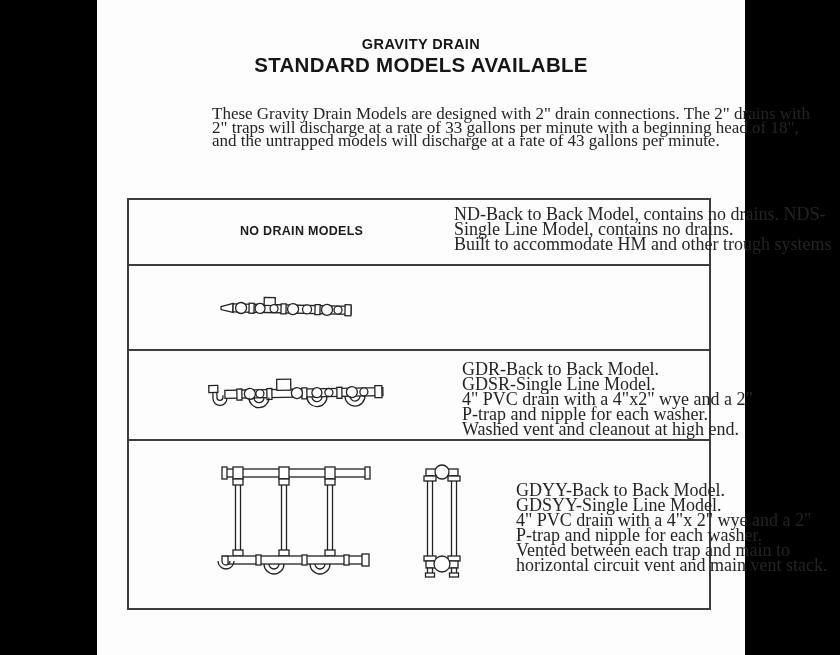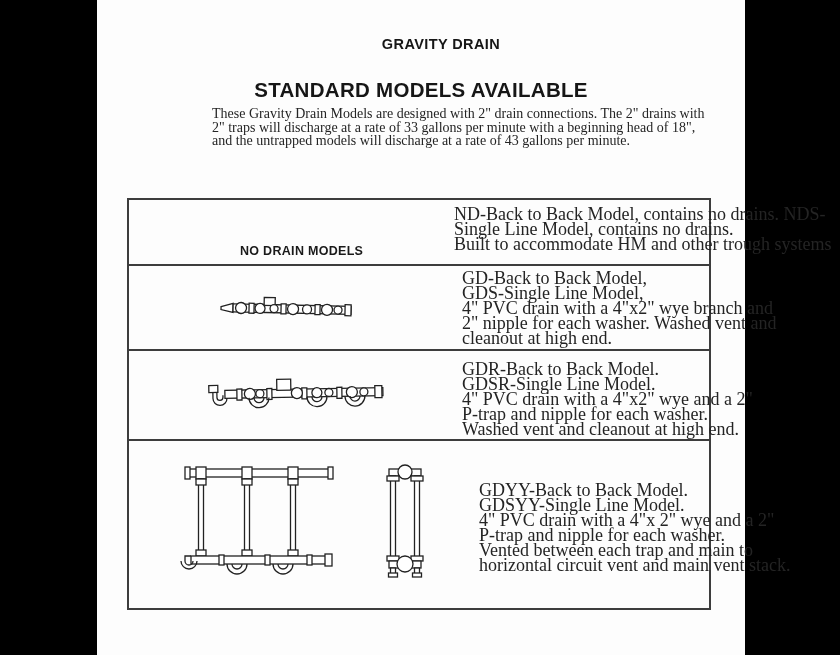--- a/index.html
+++ b/index.html
@@ -1,32 +1,32 @@
 <!DOCTYPE html>
 <html><head>
 <meta charset="utf-8">
 <style>
   html,body{margin:0;padding:0;background:#000;}
   #canvas{position:relative;width:840px;height:655px;background:#000;overflow:hidden;
           font-family:"Liberation Serif", serif;color:#1b1b1b;}
   .page{position:absolute;left:97px;top:0;width:648px;height:655px;background:#fdfdfd;}
   .title1{position:absolute;top:36px;left:0;width:100%;text-align:center;
           font-family:"Liberation Sans", sans-serif;font-weight:bold;font-size:14.5px;
-          letter-spacing:.4px;color:#161616;margin-left:20px;}
+          letter-spacing:.4px;color:#161616;}
   .title2{position:absolute;top:53px;left:0;width:100%;text-align:center;
           font-family:"Liberation Sans", sans-serif;font-weight:bold;font-size:20.5px;
-          letter-spacing:.3px;color:#161616;margin-top:25px;}
-  .intro{position:absolute;left:115px;top:107px;font-size:14px;line-height:13.6px;
+          letter-spacing:.3px;color:#161616;}
+  .intro{position:absolute;left:115px;top:107px;font-size:17px;line-height:13.6px;
          white-space:pre;color:#242424;}
   .gtable{position:absolute;left:30px;top:198px;width:584px;height:412px;
           border:2px solid #3d3d3d;box-sizing:border-box;background:#fdfdfd;}
   .trow{position:relative;width:100%;box-sizing:border-box;border-bottom:2px solid #3d3d3d;}
-  .trow.last{border-bottom:none;}
+  .trow.last{border-bottom:none;margin-left:37px;}
   .row-label{position:absolute;font-family:"Liberation Sans", sans-serif;font-weight:bold;
-             font-size:12.5px;letter-spacing:.3px;color:#1a1a1a;margin-top:20px;}
+             font-size:12.5px;letter-spacing:.3px;color:#1a1a1a;}
   .desc{position:absolute;font-size:18px;line-height:15px;white-space:pre;color:#242424;}
   .drawing{position:absolute;}
   svg .ln{stroke:#222;fill:#fff;stroke-width:1.3;}
   svg .op{stroke:#222;fill:none;stroke-width:1.3;}
 </style>
 </head>
 <body>
 
 <div id="canvas">
   <div class="page">
@@ -59,25 +59,20 @@
             <rect class="ln" x="126" y="7.5" width="6" height="11"></rect>
             <circle class="ln" cx="22" cy="13" r="5.5"></circle>
             <circle class="ln" cx="41" cy="13" r="5"></circle>
             <circle class="ln" cx="55" cy="13" r="4"></circle>
             <circle class="ln" cx="74" cy="13" r="5.5"></circle>
             <circle class="ln" cx="88" cy="13" r="4.5"></circle>
             <circle class="ln" cx="108" cy="13" r="5.5"></circle>
             <circle class="ln" cx="119" cy="13" r="4"></circle>
           </svg>
         </div>
-        <div class="desc" style="left:333px;top:5px;">GD-Back to Back Model,
-GDS-Single Line Model,
-4" PVC drain with a 4"x2" wye branch and
-2" nipple for each washer. Washed vent and
-cleanout at high end.</div>
       </div>
 
       <div class="trow" style="height:90px;">
         <div class="drawing" style="left:78px;top:25px;transform:rotate(-1deg);">
           <svg width="185" height="42" viewBox="0 0 185 42">
             <rect class="ln" x="2" y="8" width="9" height="7"></rect>
             <path class="op" d="M6,15 v6 a7,7 0 0 0 14,0 v-2"></path>
             <path class="op" d="M10,15 v5 a3,3 0 0 0 6,0 v-2"></path>
             <rect class="ln" x="18" y="13" width="158" height="8"></rect>
             <rect class="ln" x="70" y="3" width="14" height="11"></rect>

